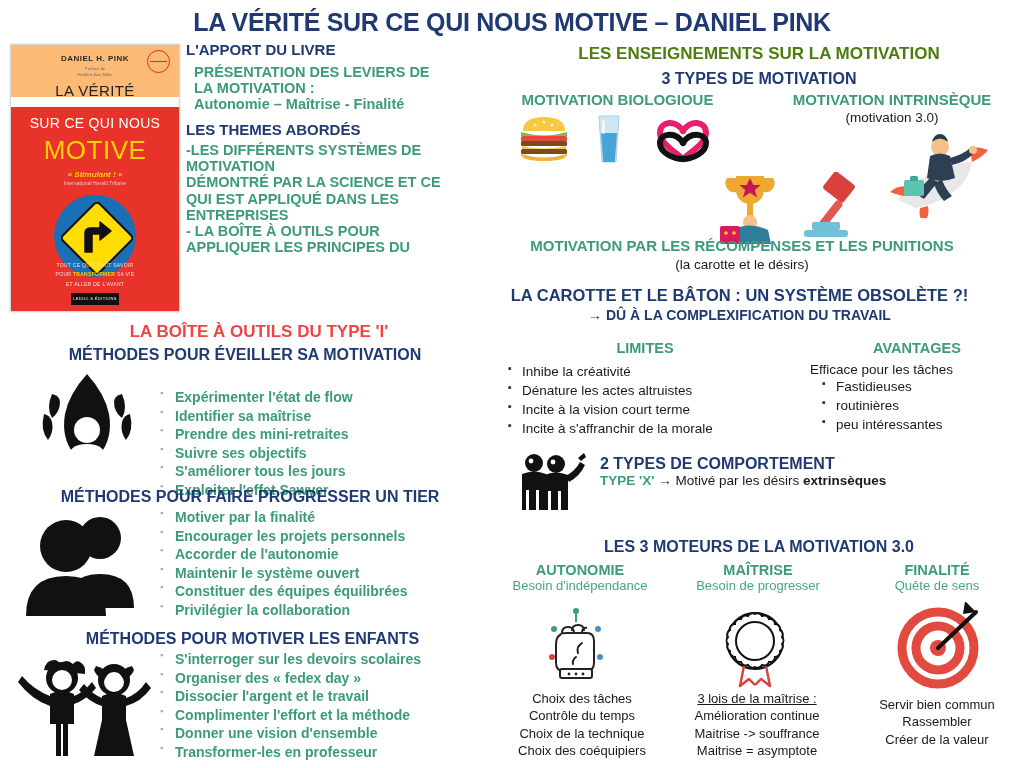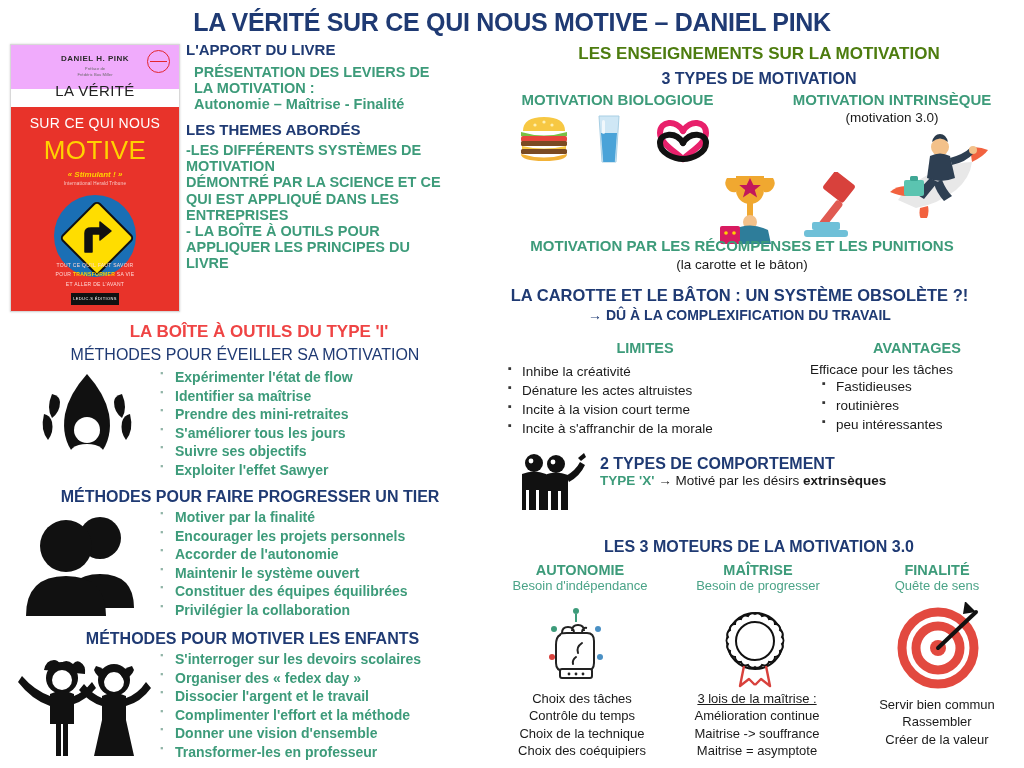--- a/index.html
+++ b/index.html
@@ -21,21 +21,21 @@
     font-family:"Liberation Sans", sans-serif;
   }
 
   
   .book{
     top:44px;left:10px;width:168px;height:266px;
     background:#ffffff;border:1px solid #d8d8d8;
     box-shadow:0 0 2px rgba(0,0,0,.18);
     overflow:hidden;
   }
-  .book-top{height:44px;background:#f0abfc;position:relative;padding-left:28px;}
+  .book-top{height:52px;background:#fdba74;position:relative;padding-left:28px;}
   .book-author{
     position:absolute;top:9px;left:0;width:100%;text-align:center;
     font-size:8px;font-weight:bold;color:#2b2b2b;letter-spacing:.5px;
   }
   .book-pref{
     position:absolute;top:21px;left:0;width:100%;text-align:center;
     font-size:4.2px;color:#6b6b6b;line-height:1.5;
   }
   .book-logo{
     position:absolute;top:5px;right:9px;width:21px;height:21px;
@@ -186,21 +186,20 @@
   <div class="abs" style="top:122px;left:186px;width:300px;">
     <div class="h-navy">LES THEMES ABORDÉS</div>
     <div class="h-green" style="margin-top:3px;">
       <div>-LES DIFFÉRENTS SYSTÈMES DE</div>
       <div>MOTIVATION</div>
       <div>DÉMONTRÉ PAR LA SCIENCE ET CE</div>
       <div>QUI EST APPLIQUÉ DANS LES</div>
       <div>ENTREPRISES</div>
       <div>- LA BOÎTE À OUTILS POUR</div>
       <div>APPLIQUER LES PRINCIPES DU</div>
-      <div>LIVRE</div>
     </div>
   </div>
 
   <div class="abs center" style="top:44px;left:494px;width:530px;">
     <div style="font-size:17px;font-weight:bold;color:#4d7c0f;">LES ENSEIGNEMENTS SUR LA MOTIVATION</div>
   </div>
   <div class="abs center" style="top:70px;left:494px;width:530px;">
     <div style="font-size:16px;font-weight:bold;color:#1f3a73;">3 TYPES DE MOTIVATION</div>
   </div>
 
@@ -278,21 +277,21 @@
     <svg width="74" height="72" viewBox="0 0 74 72">
       <rect x="28" y="4" width="26" height="22" rx="3" fill="#d8413c" transform="rotate(38 41 15)"></rect>
       <rect x="28" y="26" width="8" height="34" rx="3" fill="#e05a52" transform="rotate(38 32 43)"></rect>
       <rect x="6" y="58" width="44" height="7" rx="3" fill="#6fc0d8"></rect>
       <rect x="14" y="50" width="28" height="8" rx="2" fill="#6fc0d8"></rect>
     </svg>
   </div>
 
   <div class="abs center" style="top:238px;left:460px;width:564px;">
     <div class="h-green" style="font-size:15px;">MOTIVATION PAR LES RÉCOMPENSES ET LES PUNITIONS</div>
-    <div style="font-size:13.5px;color:#1a1a1a;margin-top:2px;">(la carotte et le bâton)</div>
+    <div style="font-size:13.5px;color:#1a1a1a;margin-top:2px;">(la carotte et le désirs)</div>
   </div>
 
   <div class="abs center" style="top:286px;left:455px;width:569px;">
     <div style="font-size:16.5px;font-weight:bold;color:#1f3a73;">LA CAROTTE ET LE BÂTON : UN SYSTÈME OBSOLÈTE ?!</div>
     <div style="font-size:14px;font-weight:bold;color:#1f3a73;margin-top:2px;">→ DÛ À LA COMPLEXIFICATION DU TRAVAIL</div>
   </div>
 
   <div class="abs" style="top:340px;left:500px;width:290px;">
     <div class="center" style="font-size:14.5px;font-weight:bold;color:#3d9b7a;">LIMITES</div>
     <ul class="sq" style="margin-top:6px;margin-left:6px;">
@@ -413,42 +412,42 @@
     <div class="eng-list">Servir bien commun</div>
     <div class="eng-list">Rassembler</div>
     <div class="eng-list">Créer de la valeur</div>
   </div>
 
   <div class="abs center" style="top:322px;left:0;width:490px;">
     <div style="font-size:17px;font-weight:bold;color:#ef4444;margin-left:28px;">LA BOÎTE À OUTILS DU TYPE 'I'</div>
   </div>
 
   <div class="abs center" style="top:346px;left:0;width:490px;">
-    <div style="font-size:16px;font-weight:normal;color:#1f3a73;">MÉTHODES POUR ÉVEILLER SA MOTIVATION</div>
+    <div style="font-size:16px;font-weight:bold;color:#1f3a73;">MÉTHODES POUR ÉVEILLER SA MOTIVATION</div>
   </div>
   <div class="abs" style="top:368px;left:32px;">
     <svg width="110" height="110" viewBox="0 0 110 110">
       <path d="M55 6 q18 20 22 40 q4 24 -9 40 q-13 16 -13 16 q0 0 -13 -16 q-13 -16 -9 -40 q4 -20 22 -40 Z" fill="#111"></path>
       <path d="M20 26 q-6 14 0 24 q8 -6 8 -16 q0 -6 -8 -8 Z" fill="#111"></path>
       <path d="M90 26 q6 14 0 24 q-8 -6 -8 -16 q0 -6 8 -8 Z" fill="#111"></path>
       <path d="M12 46 q-4 16 4 26 q6 -8 4 -18 q-2 -7 -8 -8 Z" fill="#111"></path>
       <path d="M98 46 q4 16 -4 26 q-6 -8 -4 -18 q2 -7 8 -8 Z" fill="#111"></path>
       <circle cx="55" cy="62" r="13" fill="#fff"></circle>
       <path d="M36 92 q0 -16 19 -16 q19 0 19 16 l0 18 l-38 0 Z" fill="#fff"></path>
       <path d="M32 80 q-8 4 -8 14 q0 8 8 10 l0 -10 Z" fill="#fff"></path>
       <path d="M78 80 q8 4 8 14 q0 8 -8 10 l0 -10 Z" fill="#fff"></path>
     </svg>
   </div>
-  <div class="abs" style="top:368px;left:160px;width:330px;">
+  <div class="abs" style="top:388px;left:160px;width:330px;">
     <ul class="bullets">
       <li>Expérimenter l'état de flow</li>
       <li>Identifier sa maîtrise</li>
       <li>Prendre des mini-retraites</li>
+      <li>Suivre ses objectifs</li>
       <li>S'améliorer tous les jours</li>
-      <li>Suivre ses objectifs</li>
       <li>Exploiter l'effet Sawyer</li>
     </ul>
   </div>
 
   <div class="abs center" style="top:488px;left:0;width:500px;">
     <div style="font-size:16px;font-weight:bold;color:#1f3a73;">MÉTHODES POUR FAIRE PROGRESSER UN TIER</div>
   </div>
   <div class="abs" style="top:512px;left:24px;">
     <svg width="118" height="108" viewBox="0 0 118 108">
       <circle cx="76" cy="26" r="21" fill="#111"></circle>

